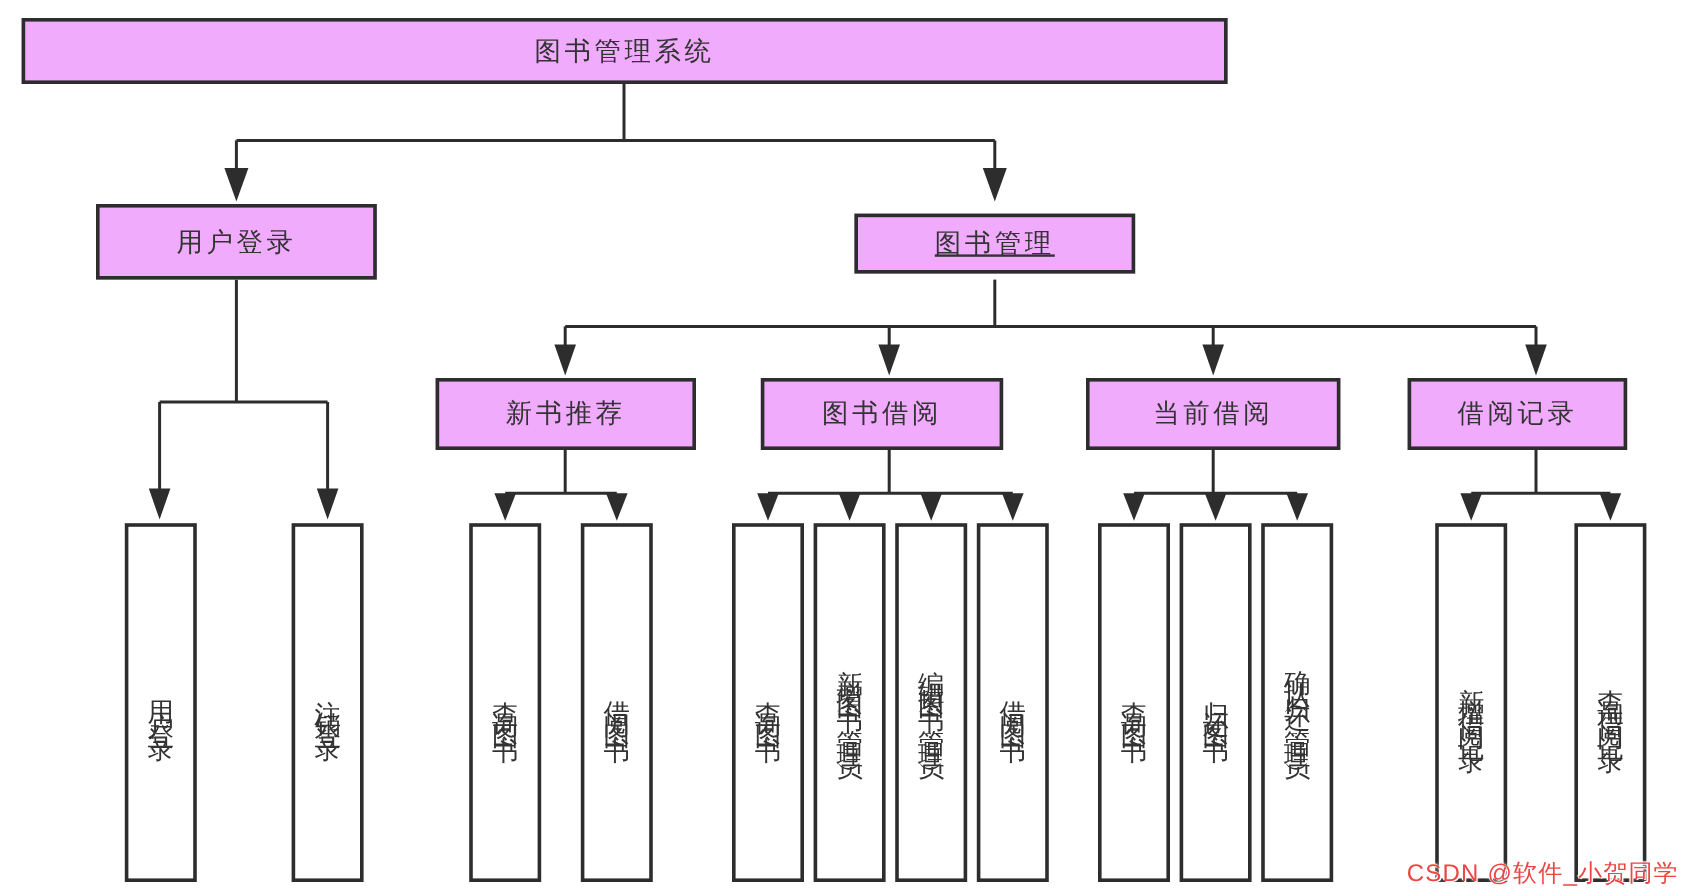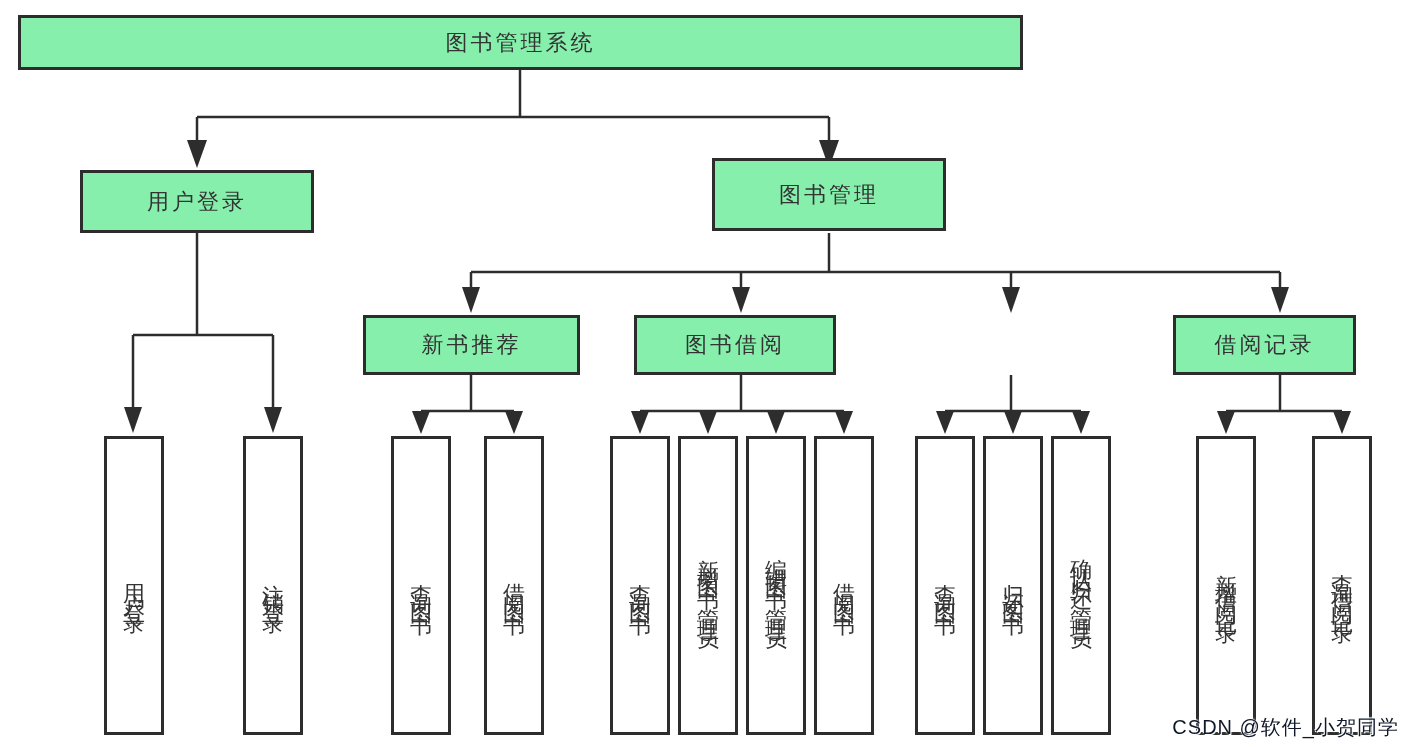--- a/index.html
+++ b/index.html
@@ -9,21 +9,21 @@
     background:#ffffff;
     font-family:"Liberation Sans",sans-serif;
     color:#333333;
     overflow:hidden;
   }
   svg.wires{position:absolute;left:0;top:0;width:1405px;height:747px;}
   .box{
     position:absolute;
     box-sizing:border-box;
     border:3px solid #2d2d2d;
-    background:#86efac;
+    background:#f0abfc;
     display:flex;align-items:center;justify-content:center;
     font-size:22px;letter-spacing:3px;
     white-space:nowrap;
   }
   .leaf{
     position:absolute;
     box-sizing:border-box;
     border:3px solid #2d2d2d;
     background:#ffffff;
     display:flex;align-items:center;justify-content:center;
@@ -34,21 +34,21 @@
     writing-mode:vertical-rl;
     font-size:22px;
     letter-spacing:10px;
     line-height:1;
   }
   .watermark{
     position:absolute;
     top:714px;right:6px;
     font-size:20px;
     letter-spacing:1px;
-    color:#0f172a;
+    color:#ef4444;
     text-shadow:0 0 3px #fff,1px 1px 0 #fff,-1px -1px 0 #fff;
     z-index:5;
   }
 </style>
 </head>
 <body>
 
 <div class="canvas">
 
   <svg class="wires" viewBox="0 0 1405 747" stroke="#2d2d2d" stroke-width="2.5" fill="#2d2d2d">
@@ -102,29 +102,32 @@
     <polygon stroke="none" points="1333,411 1351,411 1342,434"></polygon>
   </svg>
 
   <div class="box" style="left:18px;top:15px;width:1005px;height:55px;">
     <span>图书管理系统</span>
   </div>
 
   <div class="box" style="left:80px;top:170px;width:234px;height:63px;">
     <span>用户登录</span>
   </div>
-  <div class="box" style="left:712px;top:158px;width:234px;height:73px;">
+  <div class="box" style="left:712px;top:178px;width:234px;height:50px;text-decoration:underline;">
     <span>图书管理</span>
   </div>
 
   <div class="box" style="left:363px;top:315px;width:217px;height:60px;text-align:center;">
     <span>新书推荐</span>
   </div>
   <div class="box" style="left:634px;top:315px;width:202px;height:60px;">
     <span>图书借阅</span>
+  </div>
+  <div class="box" style="left:905px;top:315px;width:212px;height:60px;">
+    <span>当前借阅</span>
   </div>
   <div class="box" style="left:1173px;top:315px;width:183px;height:60px;">
     <span>借阅记录</span>
   </div>
 
   <div class="leaf" style="left:104px;">
     <span class="vtext">用户登录</span>
   </div>
   <div class="leaf" style="left:243px;">
     <span class="vtext">注销登录</span>

